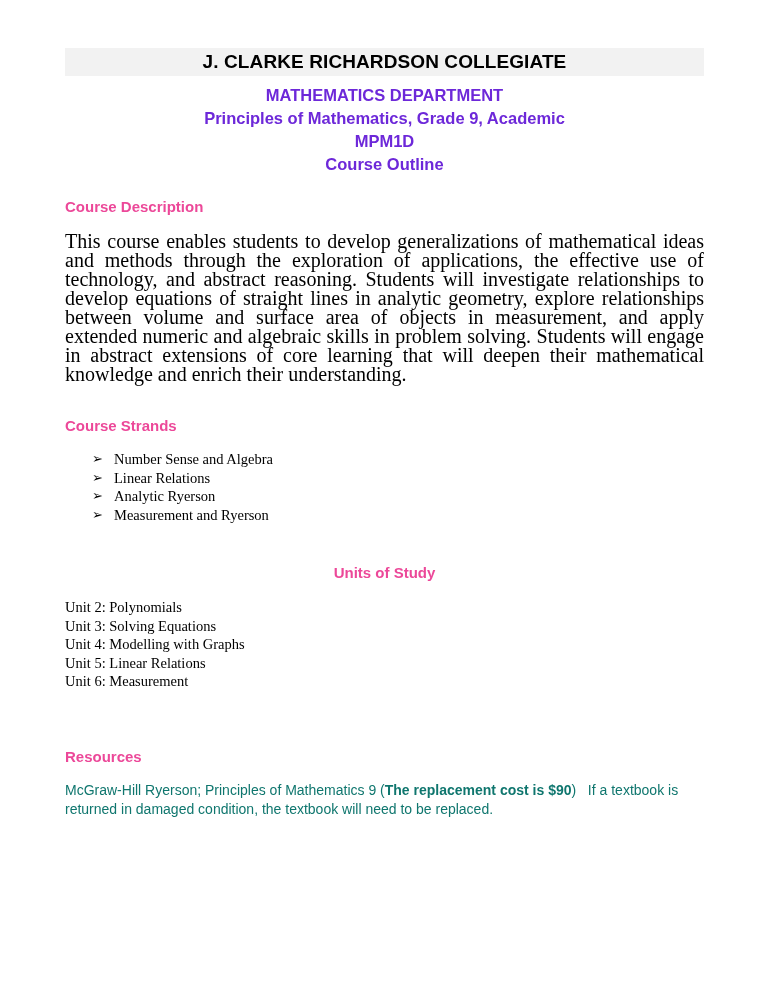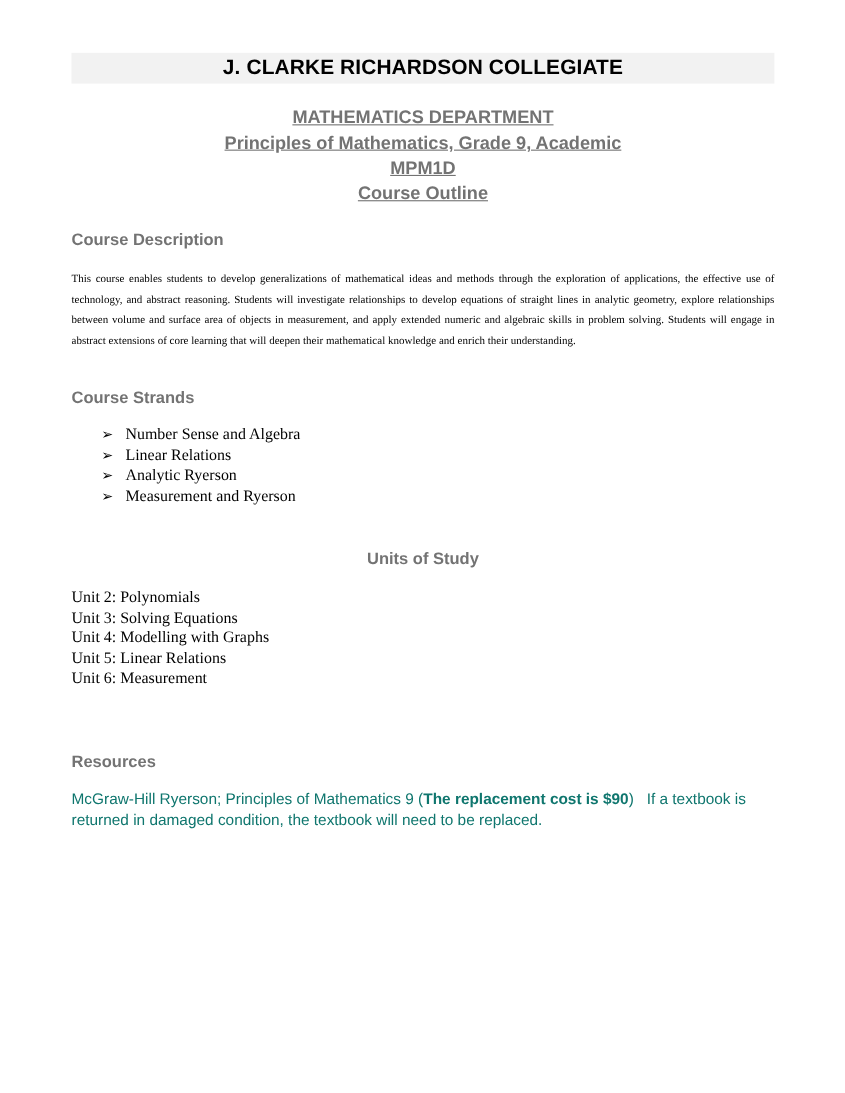--- a/index.html
+++ b/index.html
@@ -39,48 +39,47 @@
     text-align: center;
     font-family: "Liberation Sans", sans-serif;
     font-weight: bold;
     font-size: 19px;
     letter-spacing: 0.1px;
     color: #000;
   }
 
   
   .title-block {
-    margin-top: 20px;
+    margin-top: 8px;
     text-align: center;
     font-family: "Liberation Sans", sans-serif;
     font-weight: bold;
     font-size: 16.5px;
     line-height: 23px;
-    color: #737373;
-    text-decoration: underline;
+    color: #6d28d9;
   }
   .title-block .tline { display: block; }
 
   
   .section-heading {
     font-family: "Liberation Sans", sans-serif;
     font-weight: bold;
     font-size: 15px;
-    color: #737373;
+    color: #ec4899;
     margin: 0;
   }
   .h-course-description { margin-top: 22px; }
   .h-course-strands     { margin-top: 33px; }
   .h-units-of-study     { margin-top: 40px; text-align: center; }
   .h-resources          { margin-top: 57px; }
 
   
   .body-para {
     font-family: "Liberation Serif", serif;
-    font-size: 10px;
+    font-size: 20px;
     line-height: 19px;
     text-align: justify;
     margin-top: 17px;
     color: #000;
   }
 
   
   .strand-list {
     list-style: none;
     margin: 16px 0 0 0;

